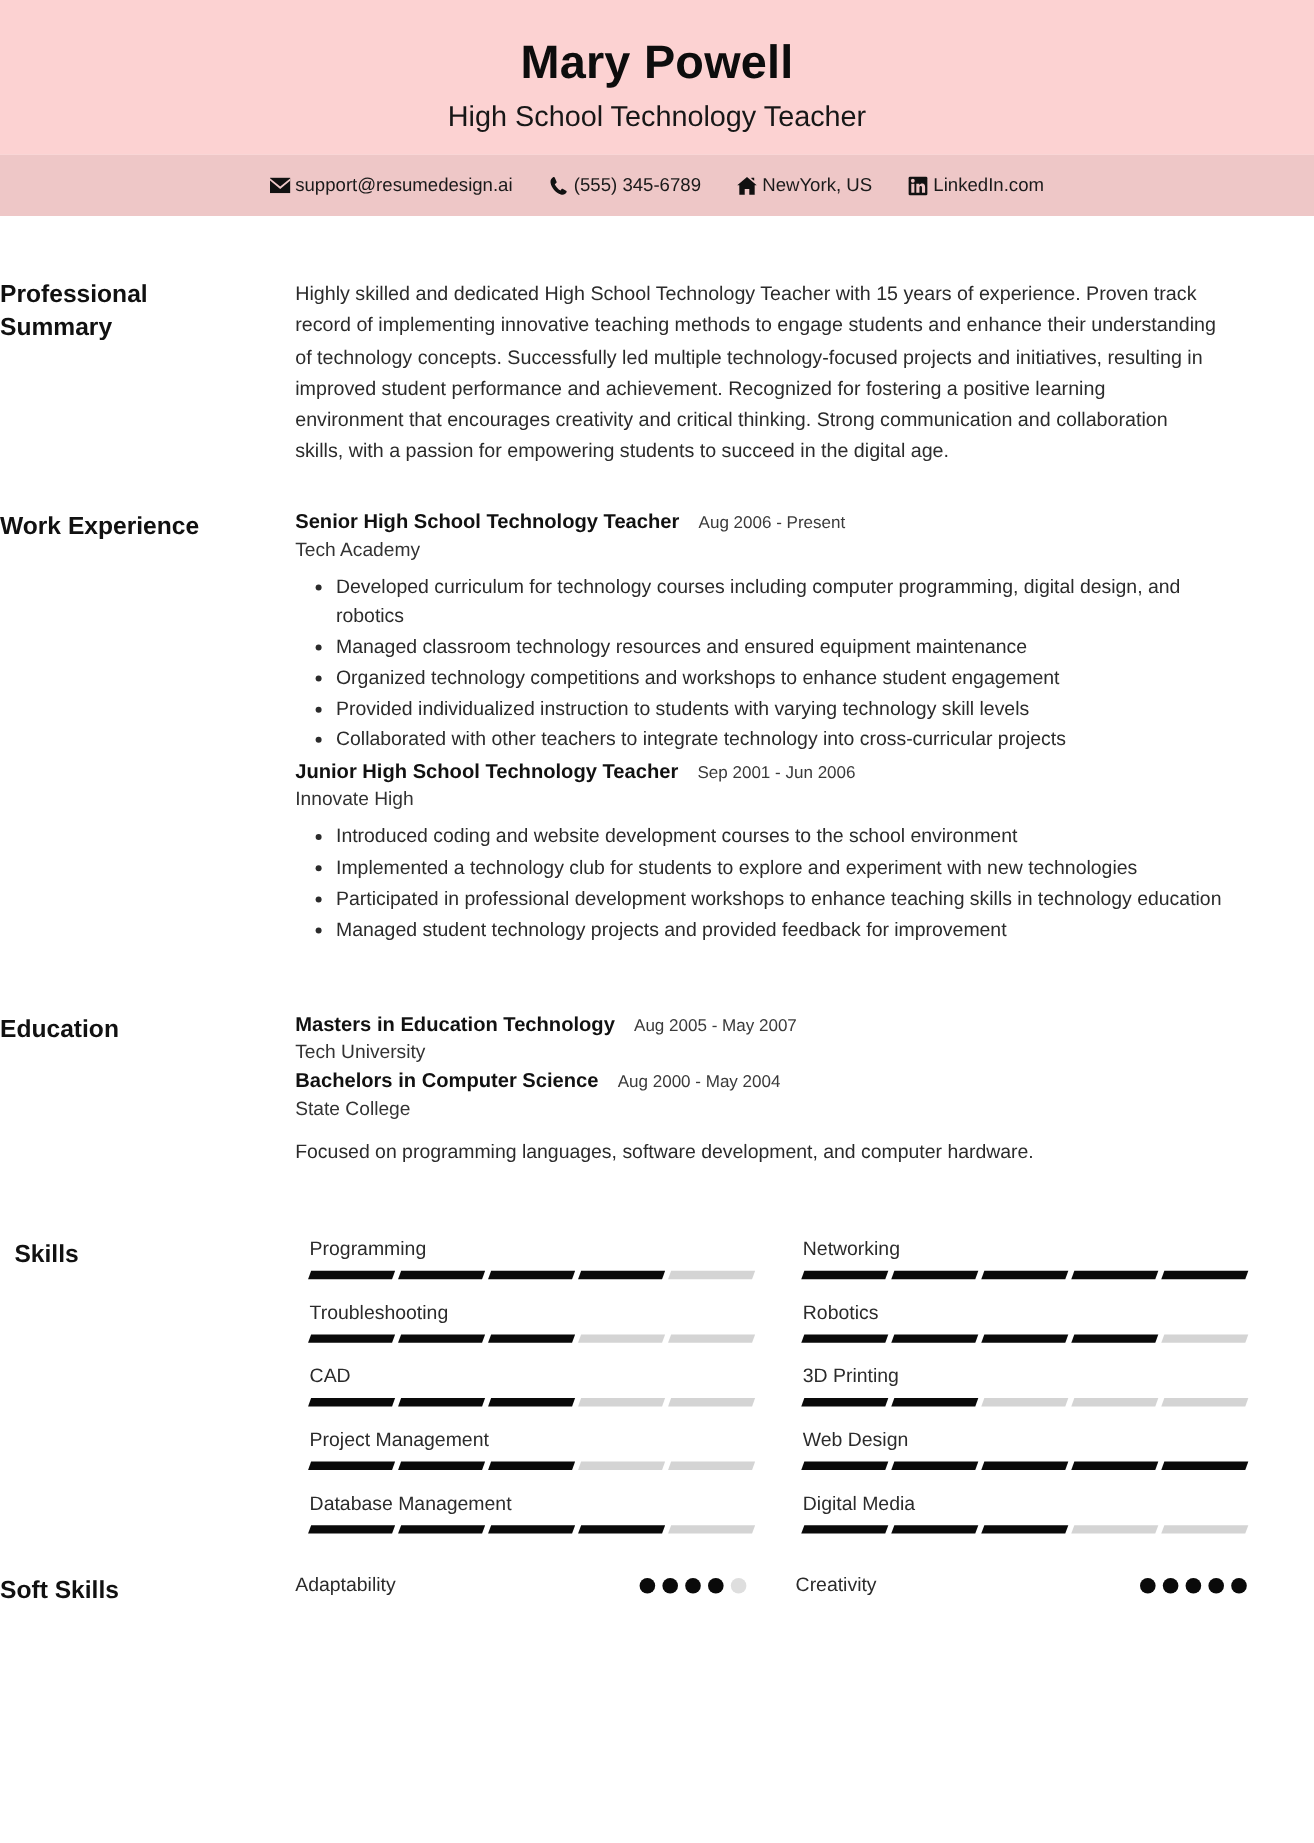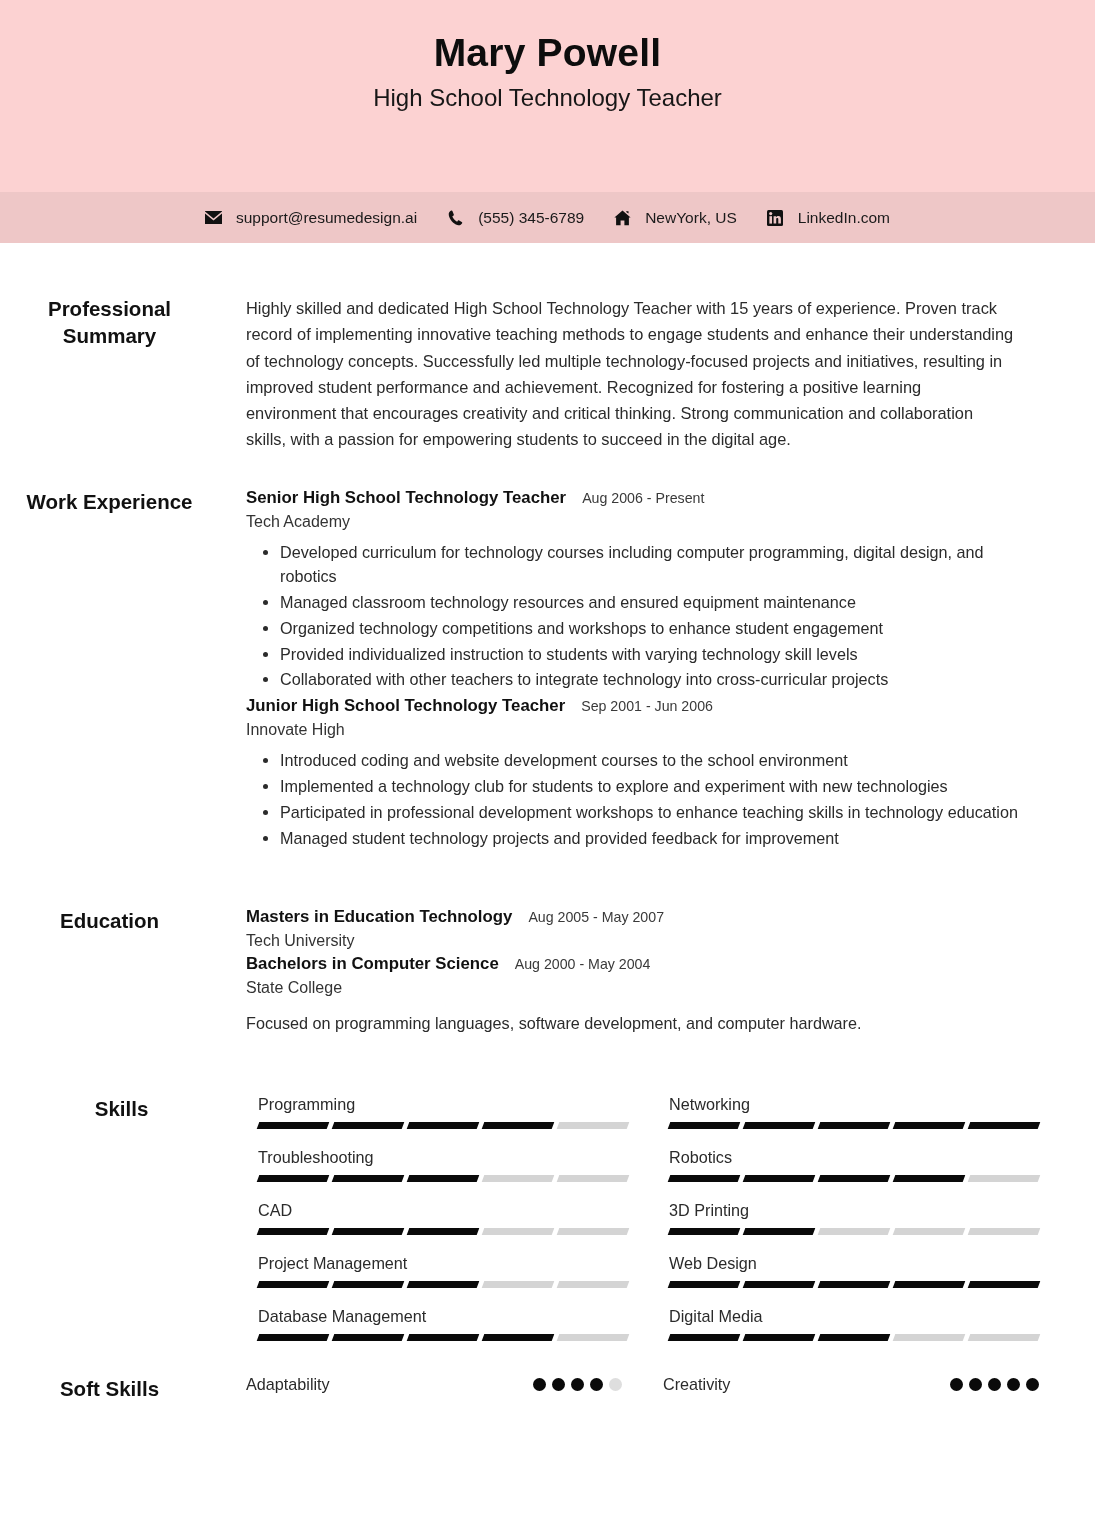--- a/index.html
+++ b/index.html
@@ -11,21 +11,21 @@
     height: 1536px;
     background: #ffffff;
     font-family: "Liberation Sans", sans-serif;
     color: #2b2b2b;
     overflow: hidden;
   }
 
   
   .header-band {
     background: #fcd2d2;
-    height: 192px;
+    height: 129px;
     display: flex;
     flex-direction: column;
     align-items: center;
     justify-content: flex-start;
     padding-top: 33px;
     box-sizing: border-box;
   }
   .name {
     font-size: 39px;
     font-weight: bold;
@@ -45,21 +45,21 @@
     background: #eec7c7;
     height: 51px;
     display: flex;
     align-items: center;
     justify-content: center;
     gap: 30px;
   }
   .contact-item {
     display: flex;
     align-items: center;
-    gap: 14px;
+    gap: 4px;
     font-size: 15.5px;
     color: #1a1a1a;
   }
   .contact-item .ico {
     display: inline-flex;
     align-items: center;
     justify-content: center;
     width: 17px;
     height: 17px;
   }
@@ -69,21 +69,21 @@
   .content {
     padding: 0 56px 0 0;
   }
   .row {
     display: flex;
     align-items: flex-start;
   }
   .label-col {
     width: 246px;
     min-width: 246px;
-    text-align: center;
+    text-align: left;
     padding-right: 27px;
     box-sizing: border-box;
     font-weight: bold;
     font-size: 20.5px;
     color: #111111;
     line-height: 1.32;
   }
   .body-col {
     flex: 1;
     min-width: 0;

